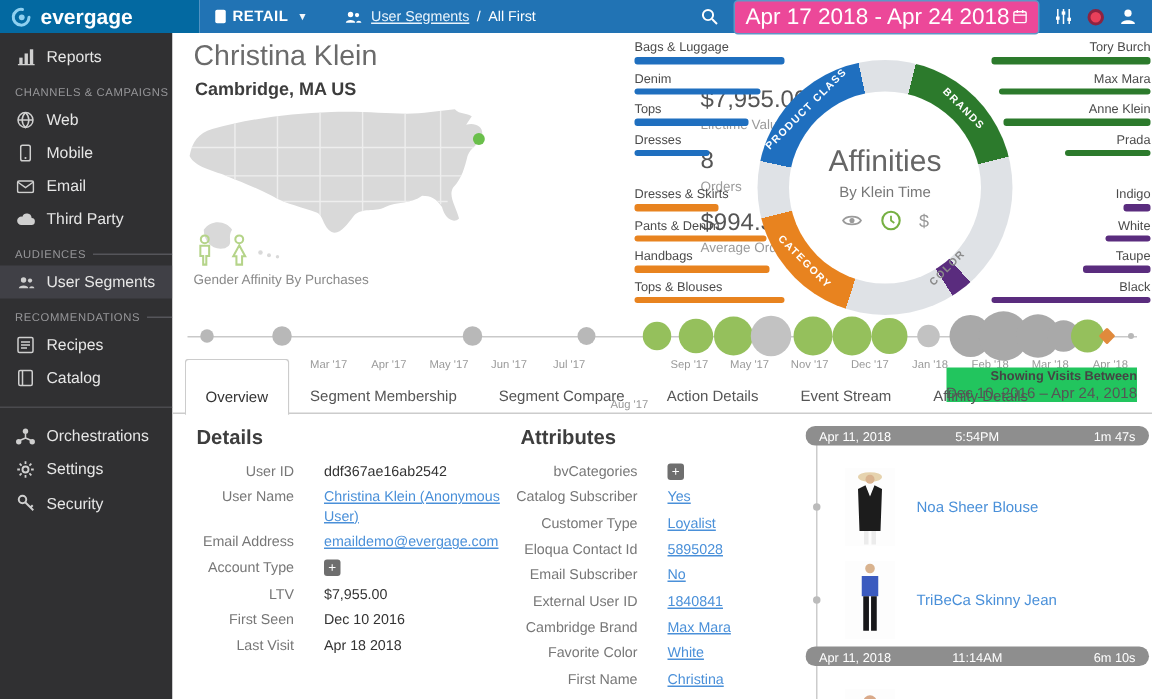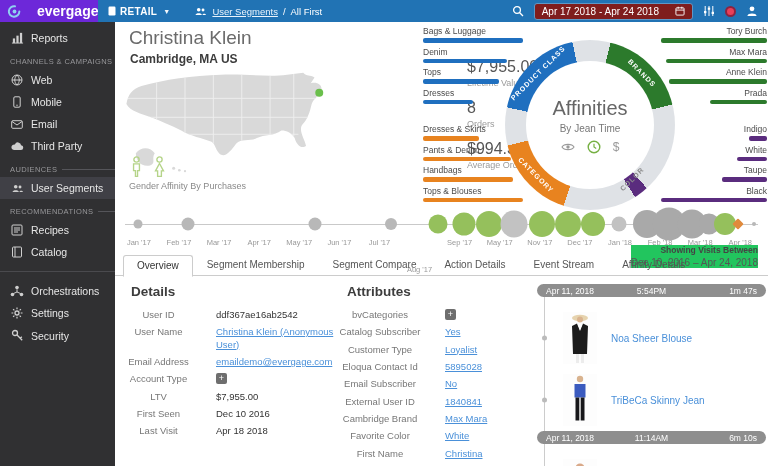--- a/index.html
+++ b/index.html
@@ -3,28 +3,28 @@
 <meta charset="utf-8">
 <style>
 *{box-sizing:border-box;margin:0;padding:0}
 html,body{width:768px;height:466px;overflow:hidden}
 body{font-family:"Liberation Sans",sans-serif;background:#fff}
 #app{position:relative;width:768px;height:466px;overflow:hidden;background:#fff}
 svg{display:block}
 
 
 .topbar{position:absolute;top:0;left:0;right:0;height:22px;display:flex;z-index:9}
-.logo{width:98px;background:#6d28d9;color:#fff;display:flex;align-items:center;gap:15px;padding-left:7px;font-weight:bold;font-size:14px}
+.logo{width:133px;background:#0369a1;color:#fff;display:flex;align-items:center;gap:5px;padding-left:7px;font-weight:bold;font-size:14px}
 .tb-main{flex:1;background:#2173b4;display:flex;align-items:center;color:#fff;padding:0 10px;gap:10px;font-size:9.5px}
 .tb-app{display:flex;align-items:center;gap:4px;font-weight:bold;font-size:10px;letter-spacing:.3px}
 .caret{font-size:7px;opacity:.95;margin-left:2px}
 .tb-crumb{display:flex;align-items:center;gap:5px;margin-left:14px}
 .crumb-link{text-decoration:underline;color:#eaf4fc}
 .tb-spacer{flex:1}
-.date-box{display:flex;align-items:center;gap:16px;background:#7f1d1d;border:1px solid #5e97c6;border-radius:3px;padding:2px 7px;font-size:10px;white-space:nowrap}
+.date-box{display:flex;align-items:center;gap:2px;background:#ec4899;border:1px solid #5e97c6;border-radius:3px;padding:2px 7px;font-size:15px;white-space:nowrap}
 .dot-red{width:11px;height:11px;border-radius:50%;background:#e8405a;border:2px solid #8d2340}
 .tb-ic{display:inline-flex;color:#fff}
 
 
 .sidebar{position:absolute;top:22px;left:0;bottom:0;width:115px;background:#303032;color:#e4e4e4;font-size:10.5px;overflow:hidden;padding-top:4px}
 .sb-item{display:flex;align-items:center;gap:7px;padding:5px 10px;color:#e6e6e6}
 .sb-item .ic{width:14px;display:inline-flex;justify-content:center;color:#cfcfcf}
 .sb-item.active{background:#404046}
 .sb-head{display:flex;align-items:center;gap:5px;color:#97979a;font-size:7.5px;letter-spacing:.4px;padding:8px 0 3px 10px;white-space:nowrap}
 .sb-head::after{content:"";flex:1;height:1px;background:#55555a}
@@ -75,32 +75,32 @@
 .tl-dot.diamond{border-radius:1px;transform:translate(-50%,-50%) rotate(45deg)}
 .tl-months{position:absolute;left:10px;right:10px;top:40px;height:12px}
 .tl-month{position:absolute;transform:translateX(-50%);font-size:7.5px;color:#999;white-space:nowrap}
 
 
 .note{position:absolute;right:10px;top:223px;text-align:right;background:#22c55e}
 .note-1{font-size:8.5px;font-weight:bold;color:#444}
 .note-2{font-size:10px;color:#555;margin-top:2px}
 .tabs{position:absolute;left:0;right:236px;top:232px;height:22px;display:flex;align-items:flex-end;padding-left:8px}
 .tabs-underline{position:absolute;left:0;right:0;top:253px;height:1px;background:#ccc}
-.tab{font-size:10px;color:#555;padding:4px 13px 5px;border:1px solid transparent;position:relative;z-index:2;white-space:nowrap}
+.tab{font-size:10px;color:#555;padding:20px 13px 5px;border:1px solid transparent;position:relative;z-index:2;white-space:nowrap}
 .tab.active{background:#fff;border-color:#ccc;border-bottom-color:#fff;border-radius:3px 3px 0 0;color:#333;margin-bottom:-1px}
 
 
 .panel-title{position:absolute;font-size:13.5px;font-weight:bold;color:#3d3d3d}
 .details-title{left:16px;top:262px}
 .attrs-title{left:232px;top:262px}
 .rows{position:absolute;font-size:9.5px}
 .details-rows{left:6px;top:287px;width:214px}
 .attrs-rows{left:220px;top:287px;width:202px}
 .drow{display:flex;margin-bottom:5px;line-height:1.3}
-.dl{width:95px;text-align:center;color:#777;padding-right:20px;flex-shrink:0}
+.dl{width:95px;text-align:right;color:#777;padding-right:20px;flex-shrink:0}
 .attrs-rows .dl{width:110px}
 .dv{color:#333}
 .dv.link{color:#4a90d9;text-decoration:underline}
 .add-btn{display:inline-flex;width:11px;height:11px;background:#6e6e6e;color:#fff;border-radius:2px;align-items:center;justify-content:center;font-size:9px;line-height:1}
 
 
 .feed{position:absolute;left:422px;top:262px;right:0;bottom:0;overflow:hidden}
 .feed-line{position:absolute;left:7px;top:8px;bottom:0;width:1px;background:#ccc}
 .feed-header{position:relative;height:13px;background:#8e8e8e;border-radius:7px;color:#fff;font-size:8.5px;display:flex;align-items:center;justify-content:space-between;padding:0 9px;margin:0 2px 10px 0;z-index:2}
 .feed-header .fh-mid{position:absolute;left:50%;transform:translateX(-50%)}
@@ -423,21 +423,21 @@
         </div>
       </div>
 
     <div class="donut" id="donut" style="background: conic-gradient(rgb(223, 226, 230) 0deg, rgb(223, 226, 230) 14deg, rgb(44, 122, 44) 14deg, rgb(44, 122, 44) 76deg, rgb(223, 226, 230) 76deg, rgb(223, 226, 230) 138deg, rgb(90, 44, 126) 138deg, rgb(90, 44, 126) 148deg, rgb(223, 226, 230) 148deg, rgb(223, 226, 230) 198deg, rgb(232, 131, 31) 198deg, rgb(232, 131, 31) 256deg, rgb(223, 226, 230) 256deg, rgb(223, 226, 230) 282deg, rgb(31, 111, 191) 282deg, rgb(31, 111, 191) 348deg, rgb(223, 226, 230) 348deg, rgb(223, 226, 230) 360deg);">
       <span class="ring-label rl-pc">PRODUCT CLASS</span>
       <span class="ring-label rl-br">BRANDS</span>
       <span class="ring-label rl-cat">CATEGORY</span>
       <span class="ring-label rl-col">COLOR</span>
       <div class="donut-hole">
         <div class="donut-title">Affinities</div>
-        <div class="donut-sub">By Jean Time</div>
+        <div class="donut-sub">By Klein Time</div>
         <div class="donut-icons">
           <span>
               <svg width="14" height="10" viewBox="0 0 14 10">
                 <path d="M1 5 C3 1.5 11 1.5 13 5 C11 8.5 3 8.5 1 5 Z" fill="none" stroke="#9a9a9a" stroke-width="1.1"></path>
                 <circle cx="7" cy="5" r="1.7" fill="#9a9a9a"></circle>
               </svg>
             </span>
           <span>
               <svg width="14" height="14" viewBox="0 0 14 14">
                 <circle cx="7" cy="7" r="5.8" fill="none" stroke="#76b043" stroke-width="1.4"></circle>

